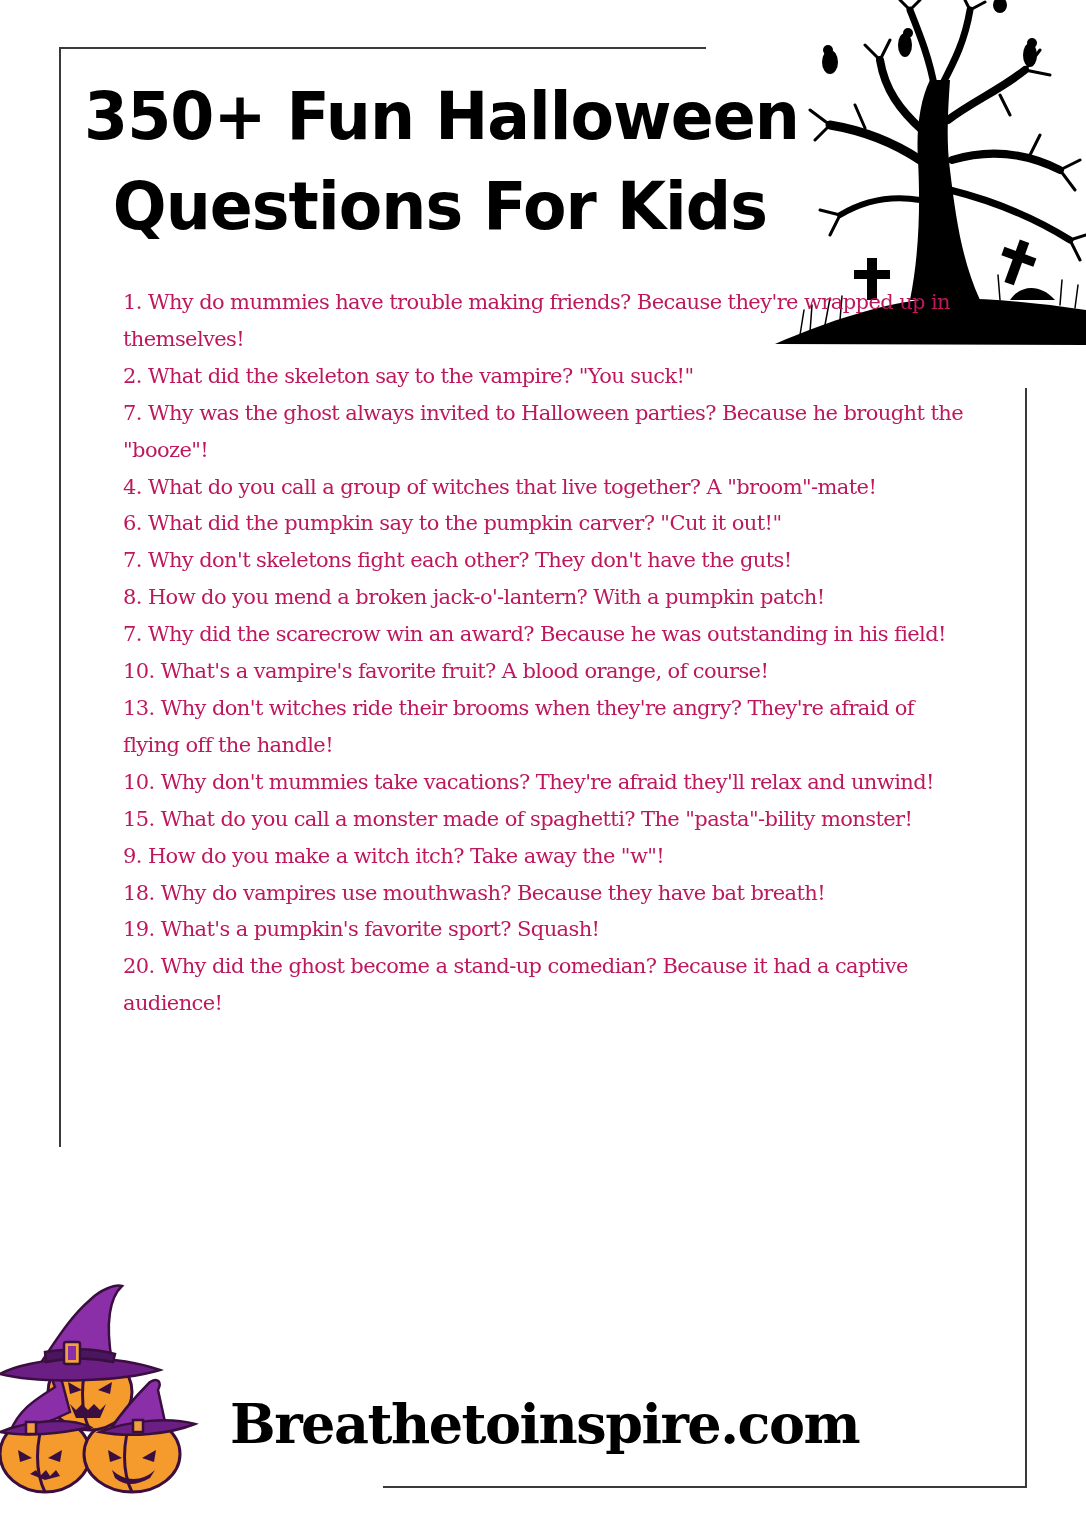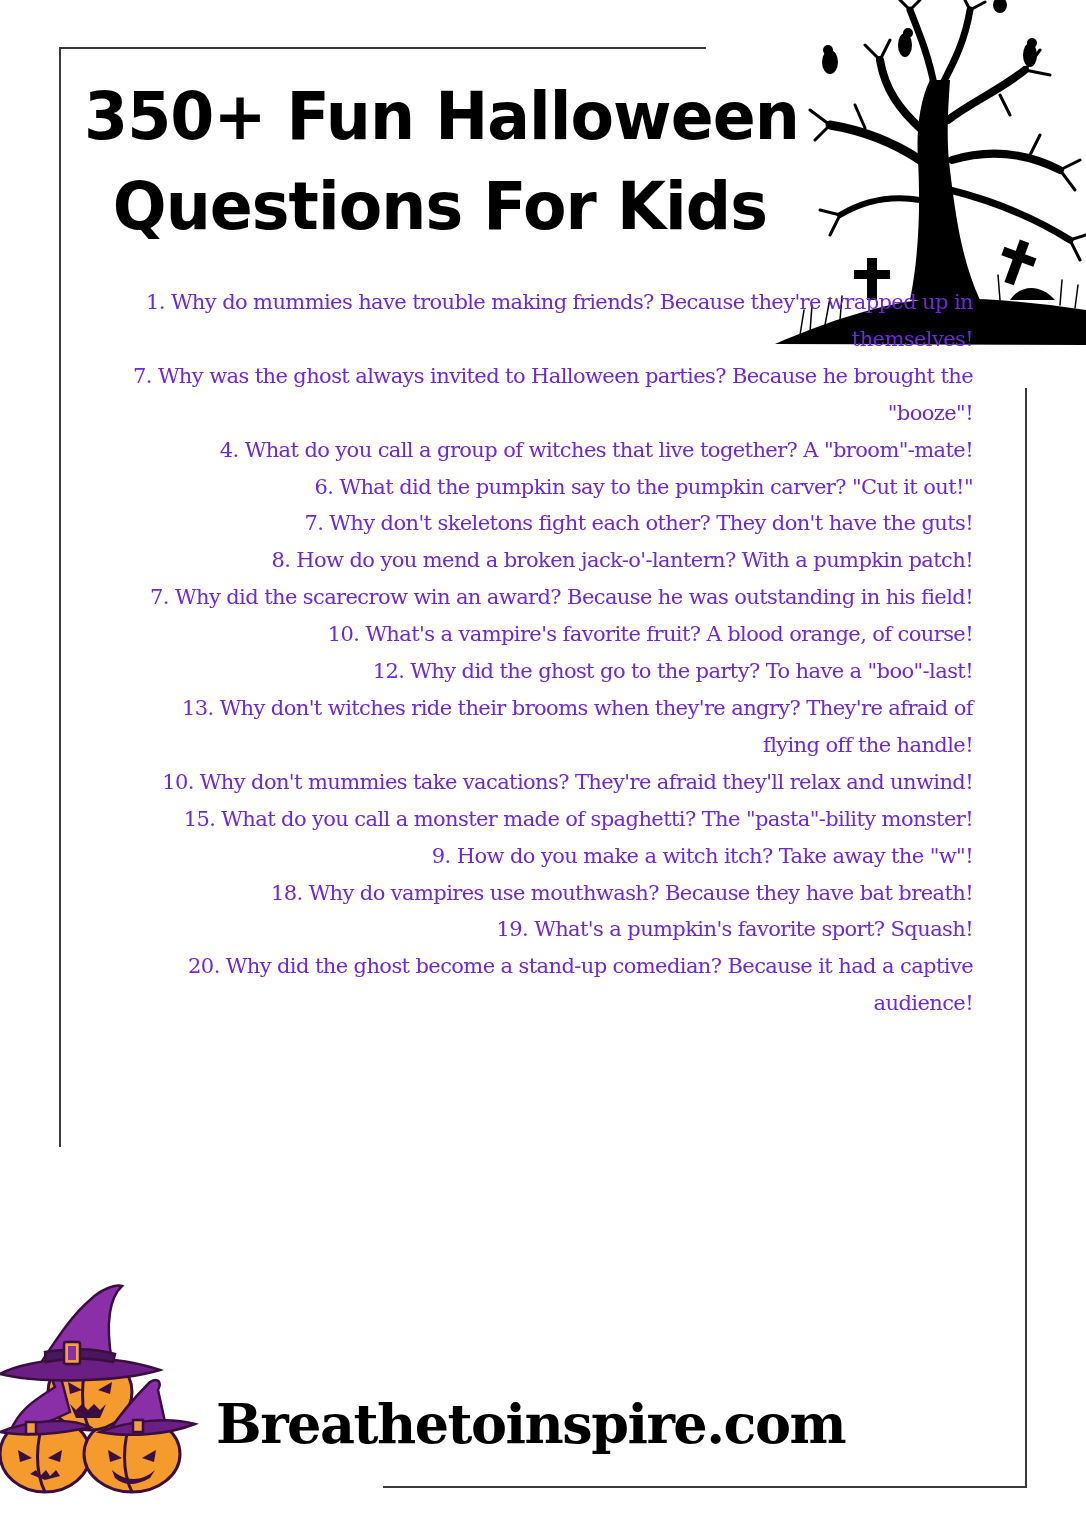--- a/index.html
+++ b/index.html
@@ -19,28 +19,28 @@
     color: #000; transform: scaleX(0.96); transform-origin: left top;
   }
   .title .line { display: block; white-space: nowrap; font-weight: bold; }
   .title .line2 { padding-left: 30px; }
 
   .tree { position: absolute; left: 770px; top: 0; width: 316px; height: 345px; }
 
   .list {
     position: absolute; left: 123px; top: 284px; width: 850px;
     font-family: "DejaVu Serif", serif; font-size: 21px; line-height: 36.9px;
-    letter-spacing: -0.6px; color: #6d28d9; text-align: right;
+    letter-spacing: -0.6px; color: #be185d;
   }
   .list .item { display: block; }
 
   .pumpkins { position: absolute; left: 0; top: 1282px; width: 200px; height: 215px; }
 
   .site {
-    position: absolute; left: 216px; top: 1392px;
+    position: absolute; left: 230px; top: 1392px;
     font-family: "DejaVu Serif", serif; font-weight: bold; font-size: 54px;
     letter-spacing: -1.5px; color: #000; white-space: nowrap;
   }
 </style>
 </head>
 <body>
 
 <div class="frame-line frame-top"></div>
 <div class="frame-line frame-left"></div>
 <div class="frame-line frame-right"></div>
@@ -84,28 +84,28 @@
       <rect x="230" y="252" width="34" height="9" stroke="none"></rect>
     </g>
     <path d="M240 300 C250 285 270 283 285 300 Z" stroke="none"></path>
 
     <path d="M30 335 L34 310 M40 332 L42 305 M55 325 L60 298 M70 320 L72 296 M230 300 L228 275 M290 305 L292 280 M305 308 L308 285" stroke-width="1.5" fill="none"></path>
   </g>
 </svg>
 
 <div class="list">
   <span class="item">1. Why do mummies have trouble making friends? Because they're wrapped up in themselves!</span>
+  <span class="item">2. What did the skeleton say to the vampire? "You suck!"</span>
   <span class="item">7. Why was the ghost always invited to Halloween parties? Because he brought the "booze"!</span>
   <span class="item">4. What do you call a group of witches that live together? A "broom"-mate!</span>
   <span class="item">6. What did the pumpkin say to the pumpkin carver? "Cut it out!"</span>
   <span class="item">7. Why don't skeletons fight each other? They don't have the guts!</span>
   <span class="item">8. How do you mend a broken jack-o'-lantern? With a pumpkin patch!</span>
   <span class="item">7. Why did the scarecrow win an award? Because he was outstanding in his field!</span>
   <span class="item">10. What's a vampire's favorite fruit? A blood orange, of course!</span>
-  <span class="item">12. Why did the ghost go to the party? To have a "boo"-last!</span>
   <span class="item">13. Why don't witches ride their brooms when they're angry? They're afraid of flying off the handle!</span>
   <span class="item">10. Why don't mummies take vacations? They're afraid they'll relax and unwind!</span>
   <span class="item">15. What do you call a monster made of spaghetti? The "pasta"-bility monster!</span>
   <span class="item">9. How do you make a witch itch? Take away the "w"!</span>
   <span class="item">18. Why do vampires use mouthwash? Because they have bat breath!</span>
   <span class="item">19. What's a pumpkin's favorite sport? Squash!</span>
   <span class="item">20. Why did the ghost become a stand-up comedian? Because it had a captive audience!</span>
 </div>
 
 <svg class="pumpkins" viewBox="0 0 200 215" xmlns="http://www.w3.org/2000/svg">

